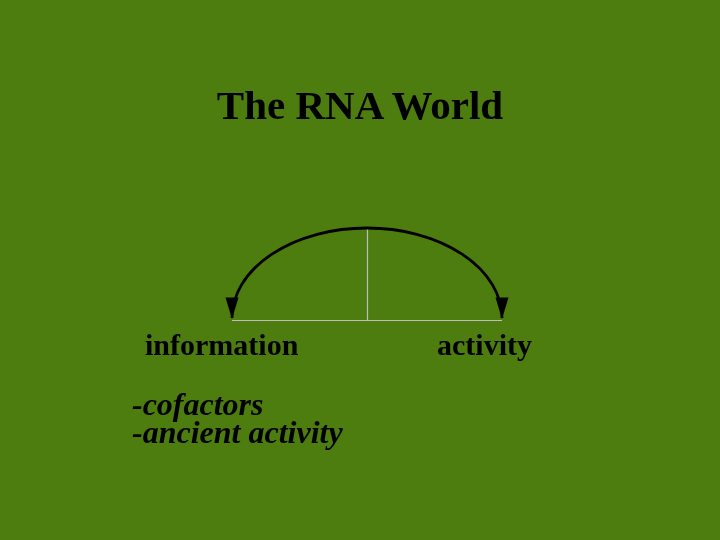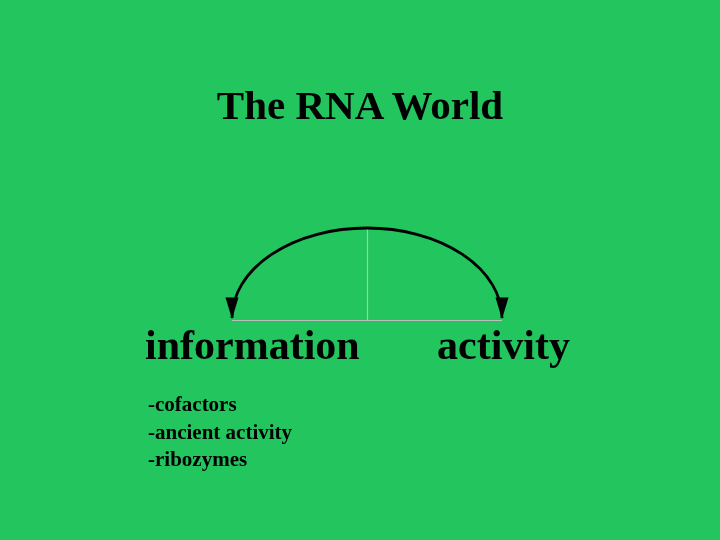--- a/index.html
+++ b/index.html
@@ -4,21 +4,21 @@
 <style>
   html, body {
     margin: 0;
     padding: 0;
     background: #ffffff;
   }
   .slide {
     position: relative;
     width: 720px;
     height: 540px;
-    background: #22c55e;
+    background: #4d7c0f;
     overflow: hidden;
     font-family: "Liberation Serif", serif;
     color: #000000;
   }
   .title {
     position: absolute;
     top: 53px;
     left: 0;
     width: 100%;
     text-align: center;
@@ -33,34 +33,35 @@
   .arc-svg {
     position: absolute;
     left: 0;
     top: 0;
     width: 720px;
     height: 540px;
   }
   .side-label {
     position: absolute;
     font-weight: bold;
-    font-size: 42px;
+    font-size: 30px;
     line-height: 38px;
     white-space: nowrap;
   }
   .label-left  { left: 145px; top: 326px; }
   .label-right { left: 437px; top: 326px; text-align: center; }
   .bullet-list {
     position: absolute;
-    left: 148px;
+    left: 132px;
     top: 391px;
     font-weight: bold;
-    font-size: 21px;
+    font-size: 32px;
     line-height: 27.5px;
     white-space: nowrap;
+    font-style: italic;
   }
 </style>
 </head>
 <body>
 
 <div class="slide">
 
   <h1 class="title">
     <span class="title-line">The RNA World</span>
   </h1>
@@ -77,16 +78,15 @@
 
     <polygon points="495.5,297.5 508.5,297.5 502,319" fill="#000000"></polygon>
   </svg>
 
   <span class="side-label label-left">information</span>
   <span class="side-label label-right">activity</span>
 
   <div class="bullet-list">
     <div class="bullet-line">-cofactors</div>
     <div class="bullet-line">-ancient activity</div>
-    <div class="bullet-line">-ribozymes</div>
   </div>
 
 </div>
 
 </body></html>

